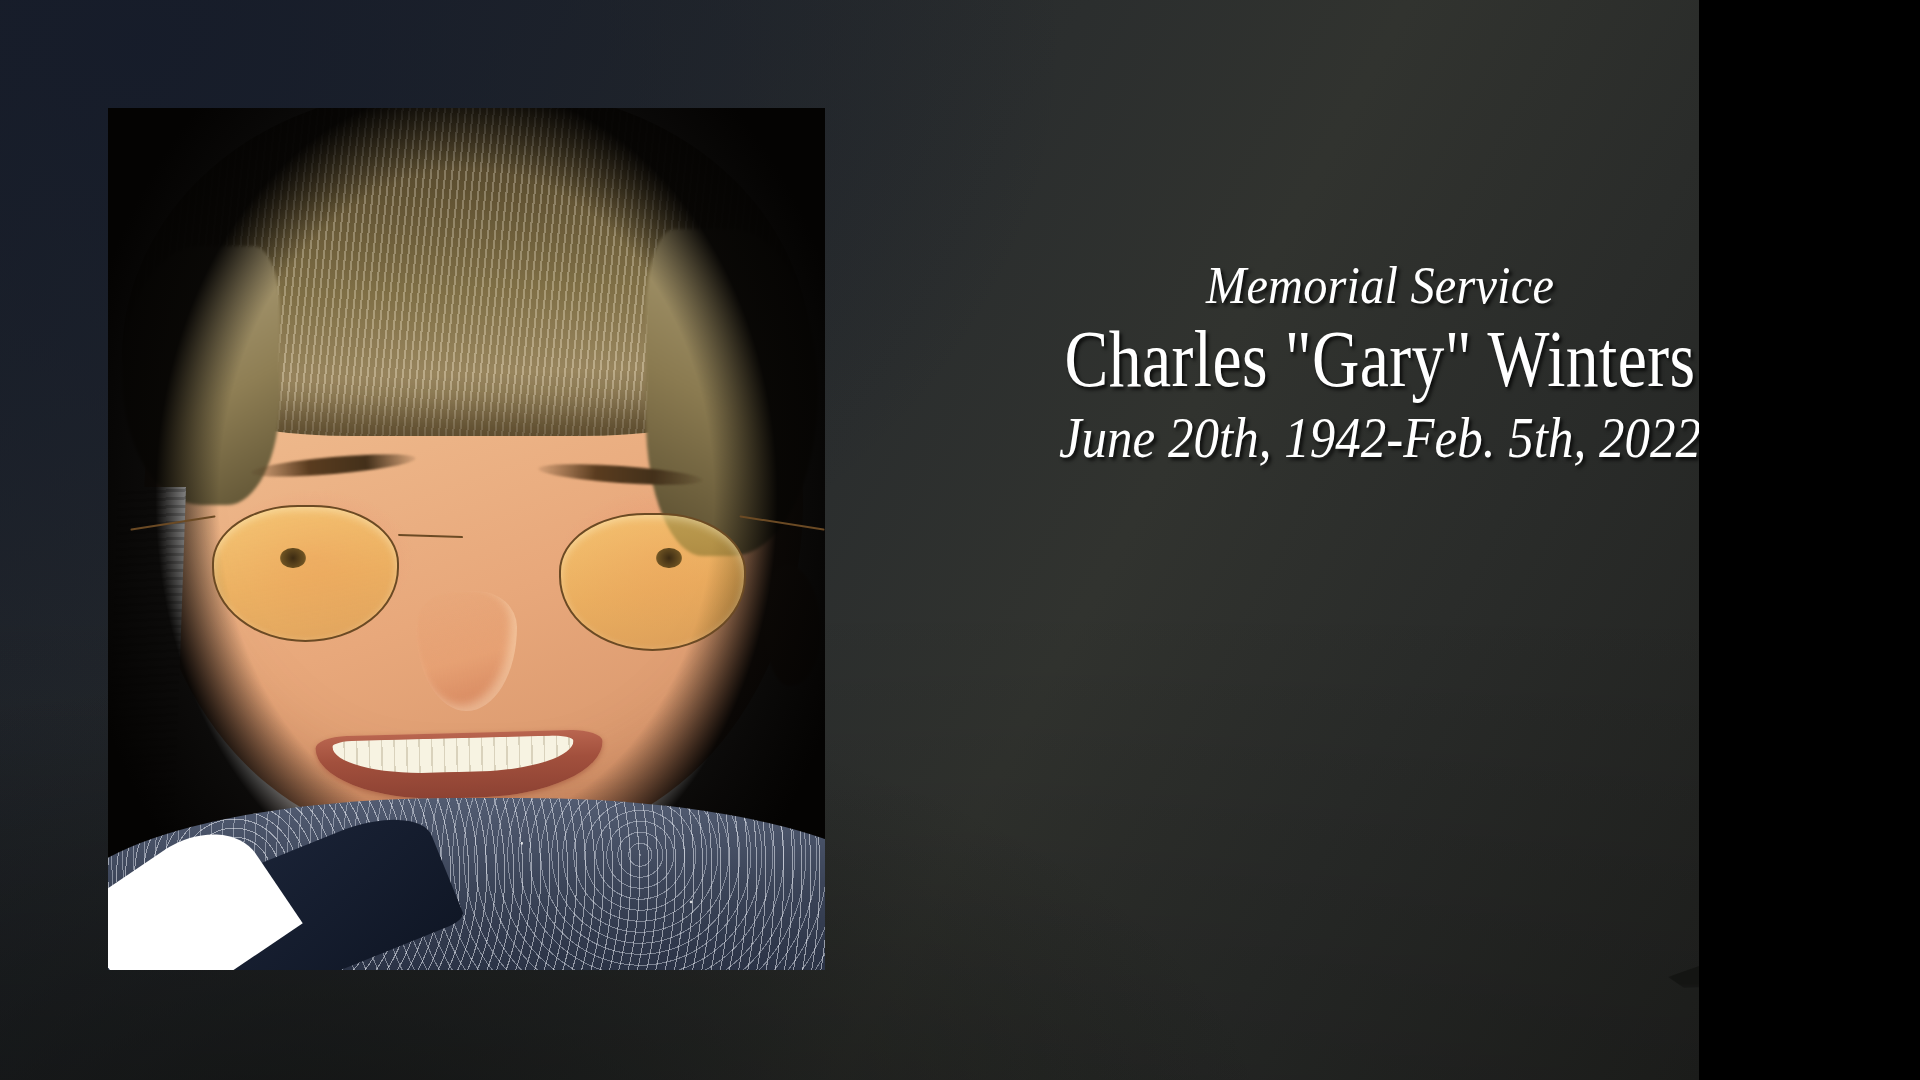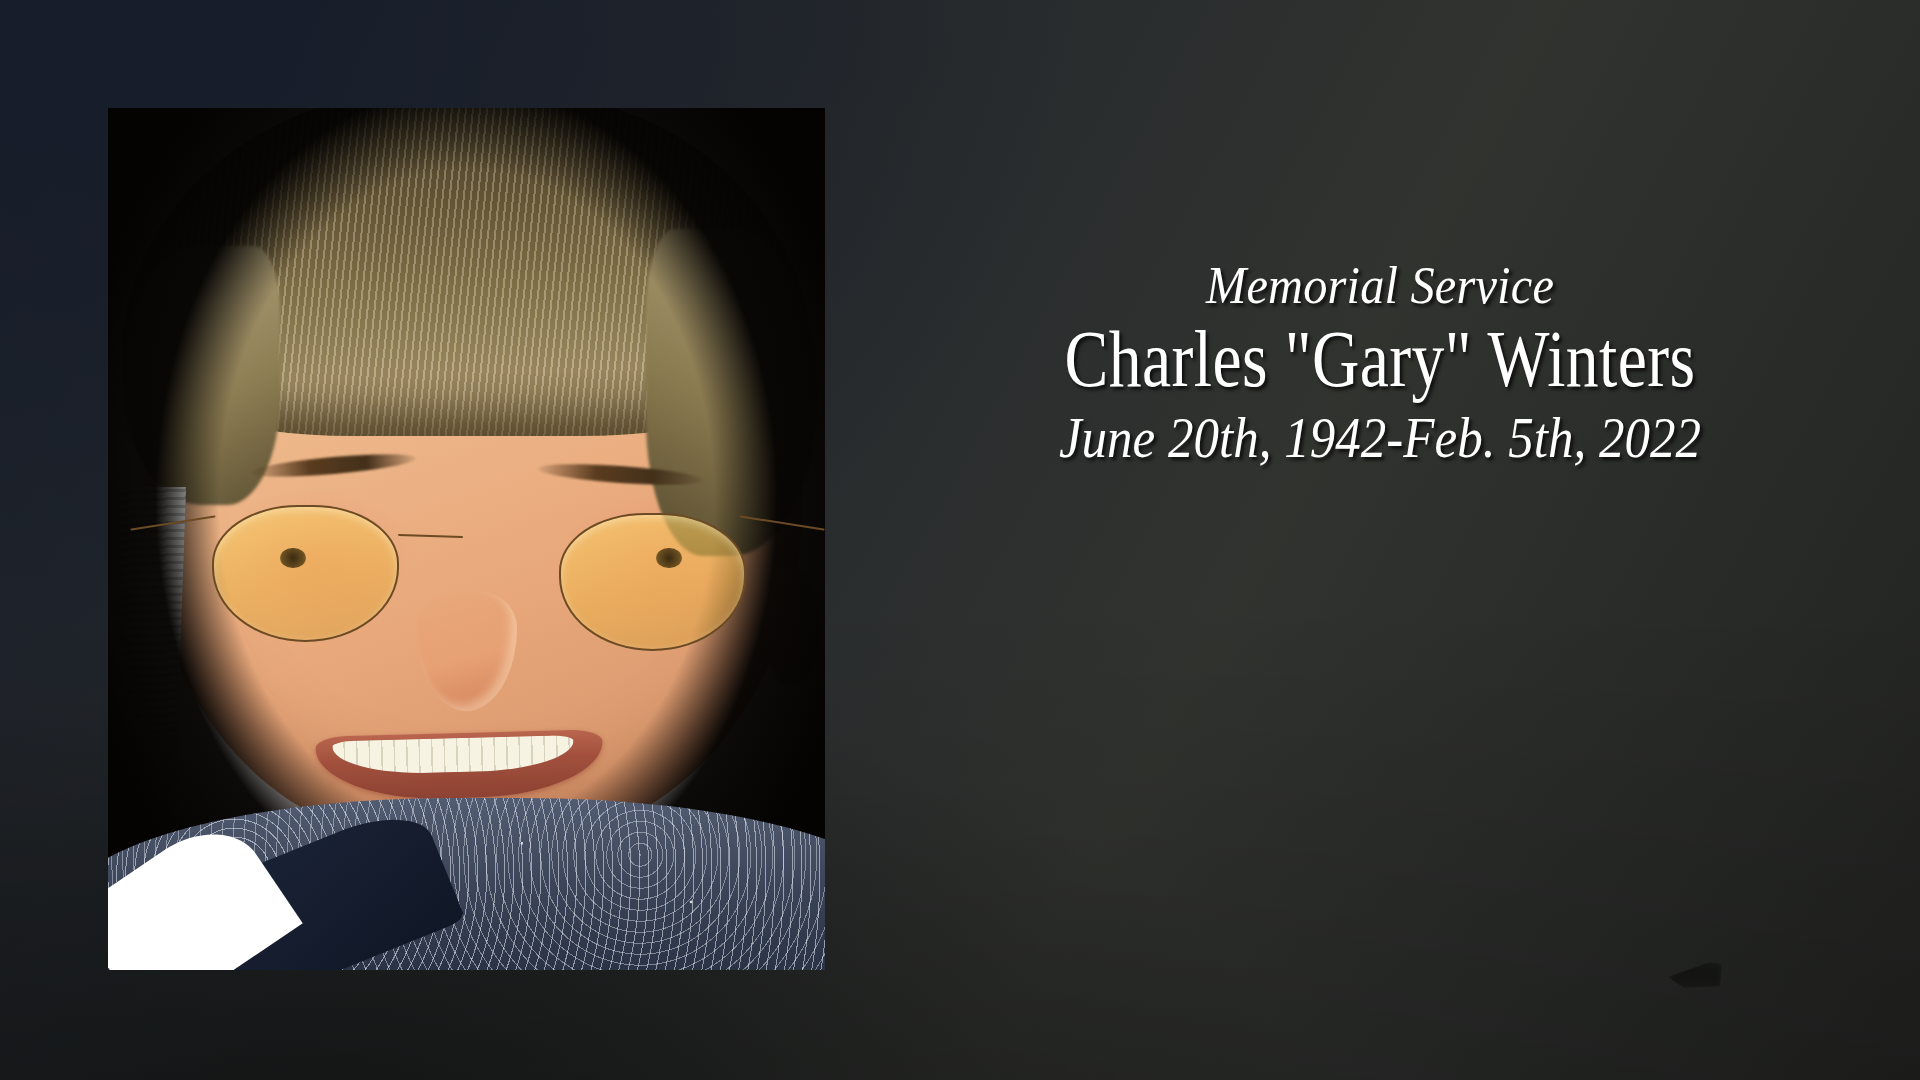--- a/index.html
+++ b/index.html
@@ -11,21 +11,21 @@
   body {
     width: 1920px;
     height: 1080px;
     overflow: hidden;
     font-family: "Liberation Serif", "DejaVu Serif", serif;
   }
 
   
   #slide {
     position: relative;
-    width: 1920px;
+    width: 1699px;
     height: 1080px;
     overflow: hidden;
     background:
       radial-gradient(ellipse 1500px 1100px at 8% 4%,
                       rgba(22,28,42,0.95) 0%,
                       rgba(22,28,42,0.55) 28%,
                       rgba(22,28,42,0.0) 62%),
       linear-gradient(118deg,
                       #1b2029 0%,
                       #23272b 26%,

